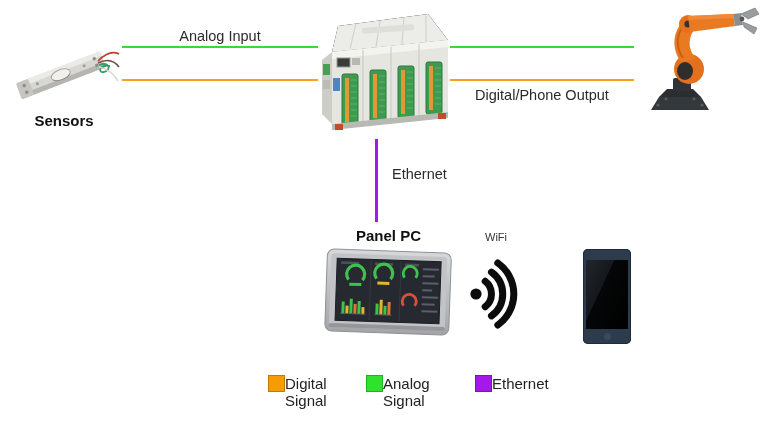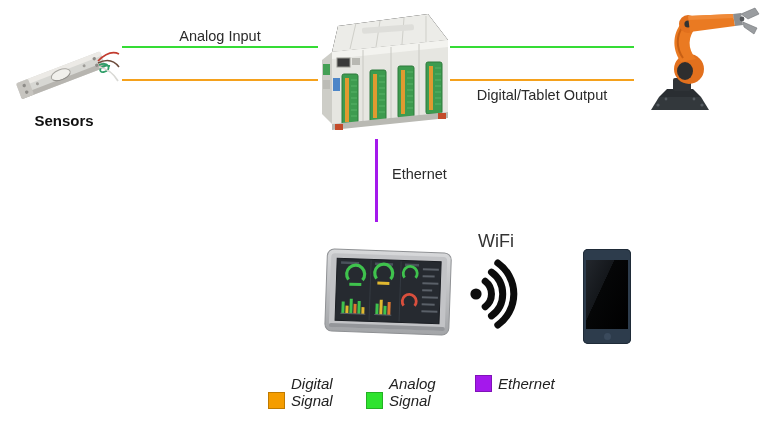--- a/index.html
+++ b/index.html
@@ -1,24 +1,24 @@
 <!DOCTYPE html>
 <html><head>
 <meta charset="utf-8">
 <style>
   html,body{margin:0;padding:0;background:#fff;}
   .canvas{position:relative;width:768px;height:429px;background:#fff;overflow:hidden;
           font-family:"Liberation Sans", sans-serif;color:#1c1c1c;}
   .abs{position:absolute;}
   .conn-label{font-size:14.5px;text-align:center;color:#2a2a2a;}
   .node-label{font-size:15px;font-weight:bold;text-align:center;color:#111;}
-  .plain-label{font-size:18px;color:#333;}
+  .plain-label{font-size:11px;color:#333;}
   .hline{position:absolute;height:2px;}
   .vline{position:absolute;width:3px;}
-  .legend-item{position:absolute;display:flex;align-items:flex-end;gap:6px;font-style:italic;}
+  .legend-item{position:absolute;display:flex;align-items:flex-start;gap:0;}
   .swatch{width:17px;height:17px;border:1px solid rgba(0,0,0,.22);box-sizing:border-box;flex:0 0 auto;}
   .legend-text{font-size:15px;line-height:17px;width:58px;color:#222;}
   .phone{position:absolute;left:583px;top:249px;width:48px;height:95px;background:#2d3c4c;
          border-radius:5px;box-shadow:inset 0 0 0 1px #1f2b38;}
   .phone-screen{position:absolute;left:3px;right:3px;top:11px;bottom:15px;
          background:linear-gradient(115deg,#23272d 0%,#14171b 38%,#050607 38.5%,#000 100%);}
   .phone-home{position:absolute;left:50%;bottom:4px;width:7px;height:7px;margin-left:-3.5px;
          border-radius:50%;background:#3a4a5c;}
 </style>
 </head>
@@ -95,21 +95,21 @@
       </g>
     </g>
 
     <polygon points="14,118 130,106 130,112 14,124" fill="#b9b9b3"></polygon>
     <rect x="17" y="118" width="8" height="6" fill="#c44b2a"></rect>
     <rect x="120" y="107" width="8" height="6" fill="#c44b2a"></rect>
   </svg>
 
   <div class="hline" style="left: 450px; top: 46px; width: 184px; background-color: rgb(53, 220, 53);"></div>
   <div class="hline" style="left: 450px; top: 79px; width: 184px; background-color: rgb(245, 161, 28);"></div>
-  <div class="abs conn-label" style="left:450px;top:87px;width:184px">Digital/Tablet Output</div>
+  <div class="abs conn-label" style="left:450px;top:87px;width:184px">Digital/Phone Output</div>
 
   <svg class="abs" style="left:645px;top:6px" width="120" height="112" viewBox="0 0 120 112">
 
     <polygon points="6,104 64,104 56,91 14,91" fill="#33383c"></polygon>
     <polygon points="14,91 56,91 48,83 22,83" fill="#2a2e32"></polygon>
     <circle cx="13" cy="99" r="1.6" fill="#565c62"></circle>
       <circle cx="57" cy="99" r="1.6" fill="#565c62"></circle>
     <circle cx="21" cy="93" r="1.4" fill="#565c62"></circle>
       <circle cx="49" cy="93" r="1.4" fill="#565c62"></circle>
     <rect x="28" y="72" width="18" height="13" rx="2" fill="#2f3337"></rect>
@@ -128,20 +128,21 @@
 
     <polygon points="88,8 96,7 98,19 90,20" fill="#8b8e91"></polygon>
     <path d="M 96 8 L 110 2 L 114 8 L 103 13 Z" fill="#9a9da0" stroke="#6f7275" stroke-width="0.6"></path>
     <path d="M 98 16 L 112 22 L 109 28 L 99 21 Z" fill="#9a9da0" stroke="#6f7275" stroke-width="0.6"></path>
     <circle cx="97" cy="13" r="2.4" fill="#55585b"></circle>
   </svg>
 
   <div class="vline" style="left: 375px; top: 139px; height: 83px; background-color: rgb(164, 24, 236);"></div>
   <div class="abs conn-label" style="left:392px;top:166px">Ethernet</div>
 
+  <div class="abs node-label" style="left:322px;top:227px;width:133px">Panel PC</div>
   <svg class="abs" style="left:320px;top:247px" width="136" height="95" viewBox="0 0 136 95">
     <defs>
       <linearGradient id="frameg" x1="0" y1="0" x2="0" y2="1">
         <stop offset="0" stop-color="#d7d8da"></stop>
           <stop offset="1" stop-color="#a3a5a8"></stop>
       </linearGradient>
     </defs>
     <g transform="rotate(2 68 47)">
       <rect x="6" y="4" width="124" height="82" rx="7" fill="url(#frameg)" stroke="#8f9194" stroke-width="1"></rect>
       <rect x="10" y="8" width="116" height="74" rx="4" fill="#c2c3c6"></rect>

